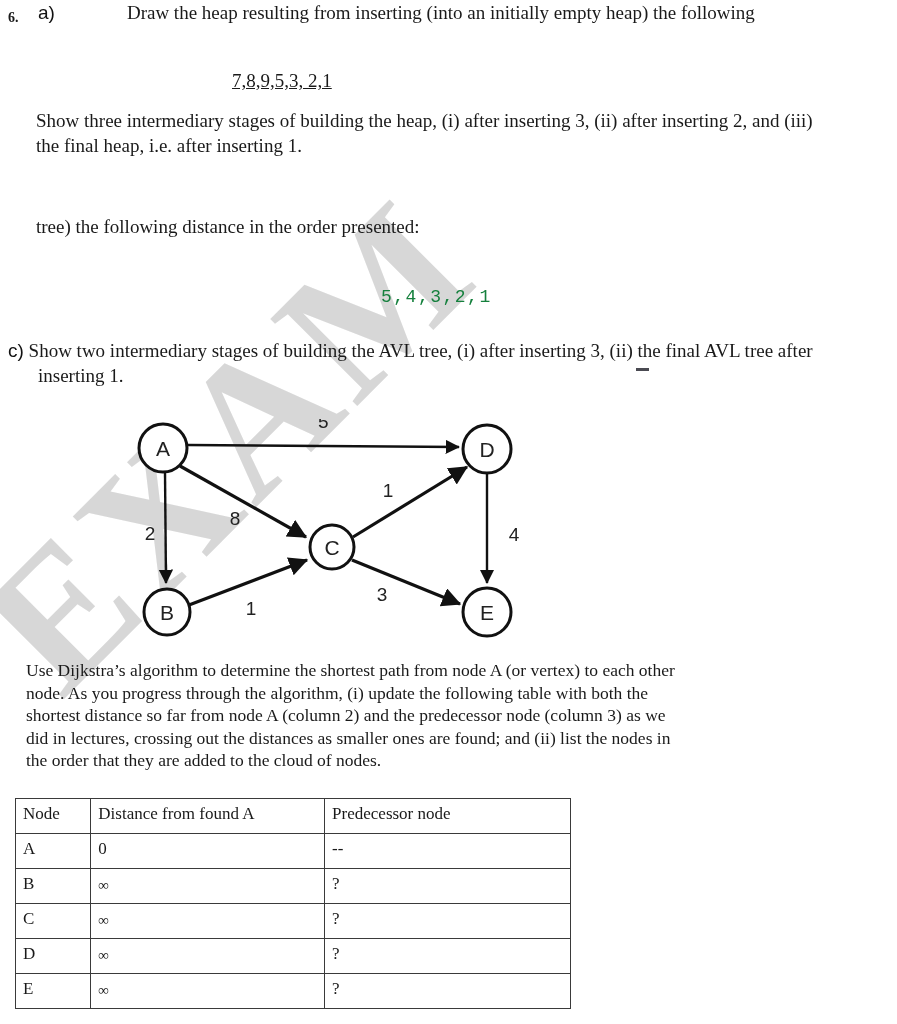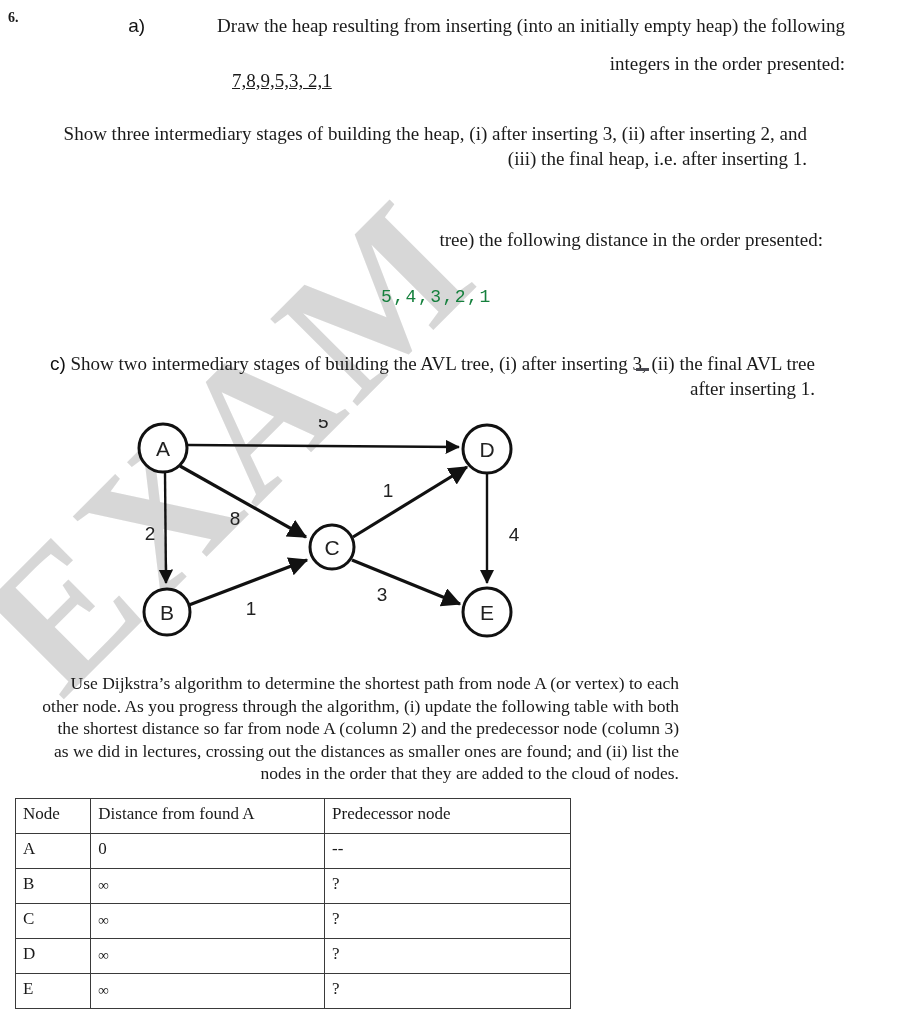--- a/index.html
+++ b/index.html
@@ -69,24 +69,24 @@
   }
 
   .part-label {
     font-family: "Liberation Sans", "DejaVu Sans", sans-serif;
     font-size: 19px;
     font-weight: 400;
     color: #111;
   }
 
   p.para {
-    margin: 13px;
+    margin: 0;
     font-size: 19px;
     line-height: 25px;
-    text-align: right;
+    text-align: left;
   }
 
   .tab-gap {
     display: inline-block;
     width: 72px;
   }
 
   .seq-plain {
     font-size: 19px;
     font-family: "Liberation Serif", "DejaVu Serif", serif;
@@ -204,21 +204,20 @@
   <div class="watermark">
     <div class="watermark-text">EXAM</div>
   </div>
 
   <div class="content">
 
     <div class="q-block" style="left:0; top:0; width:880px;">
       <span class="q-number">6.</span>
       <div style="margin-left:38px; width:820px;">
         <p class="para"><span class="part-label">a)</span><span class="tab-gap"></span><span>Draw the heap resulting from inserting (into an initially empty heap) the following</span></p>
-        <p class="para">integers in the order presented:</p>
       </div>
     </div>
 
     <div class="q-block" style="left:232px; top:70px;">
       <span class="seq-plain">7,8,9,5,3, 2,1</span>
     </div>
 
     <div class="q-block" style="left:36px; top:108px; width:784px;">
       <p class="para">Show three intermediary stages of building the heap, (i) after inserting 3, (ii) after inserting 2, and (iii) the final heap, i.e. after inserting 1.</p>
     </div>

